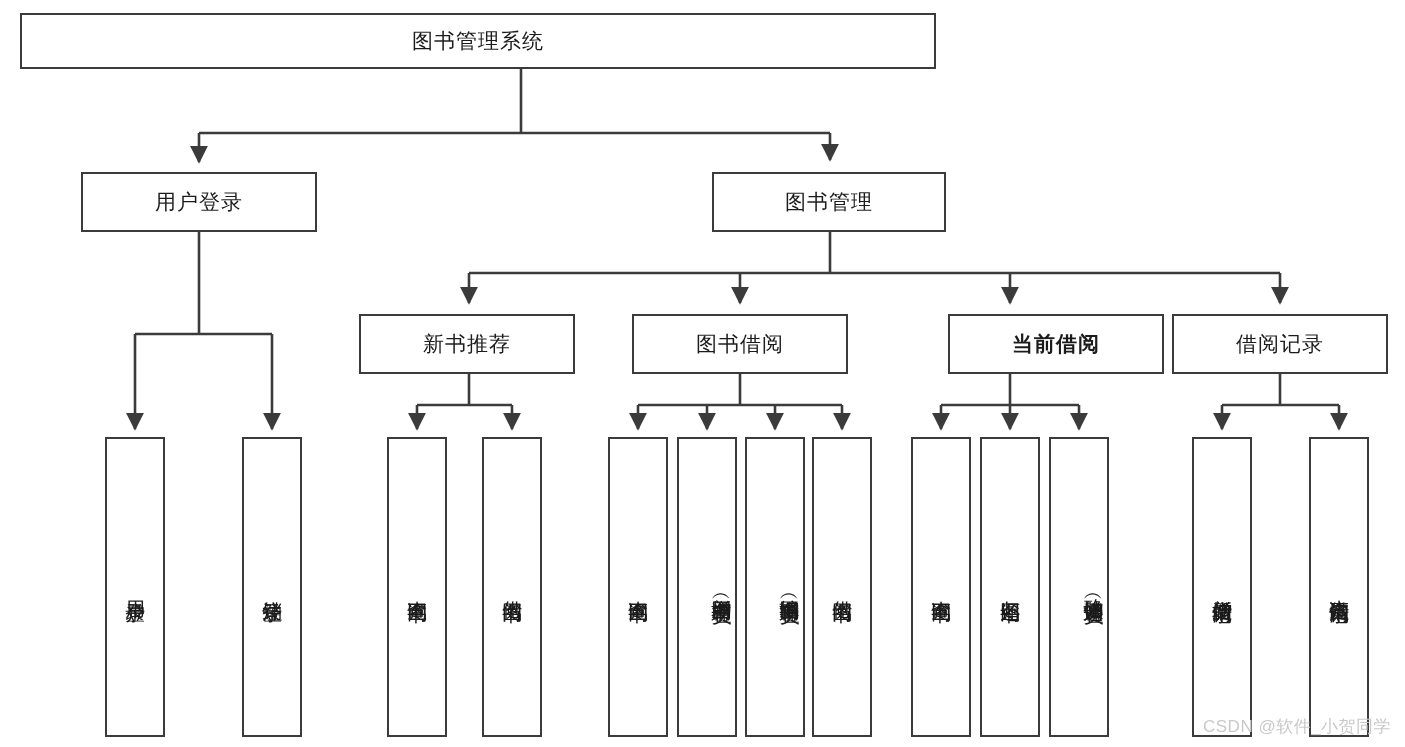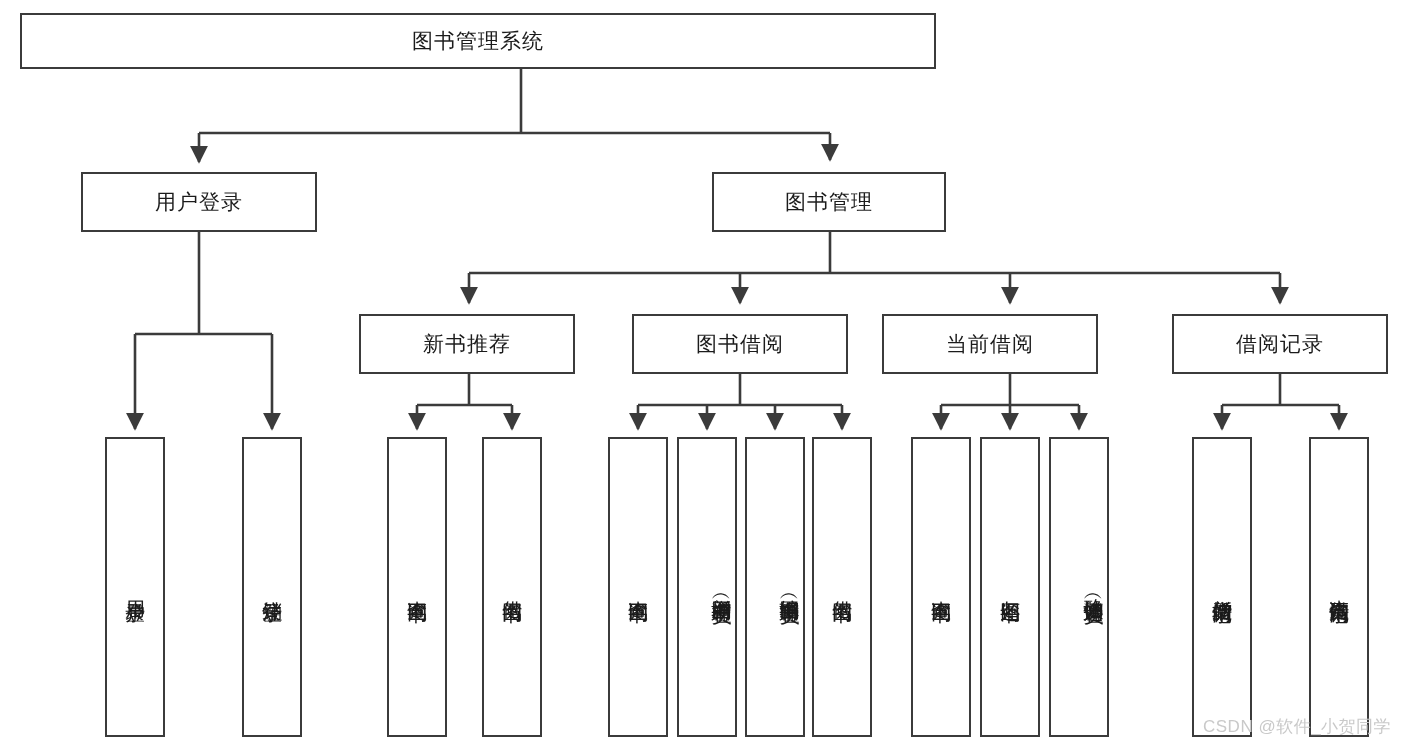--- a/index.html
+++ b/index.html
@@ -129,21 +129,21 @@
   <div class="node node-h" style="left:712px; top:172px; width:234px; height:60px;">
     <span>图书管理</span>
   </div>
 
   <div class="node node-h" style="left:359px; top:314px; width:216px; height:60px;">
     <span>新书推荐</span>
   </div>
   <div class="node node-h" style="left:632px; top:314px; width:216px; height:60px;">
     <span>图书借阅</span>
   </div>
-  <div class="node node-h" style="left:882px; top:314px; width:216px; height:60px;">
+  <div class="node node-h" style="left:948px; top:314px; width:216px; height:60px;font-weight:bold;">
     <span>当前借阅</span>
   </div>
   <div class="node node-h" style="left:1172px; top:314px; width:216px; height:60px;align-items:center;">
     <span>借阅记录</span>
   </div>
 
   <div class="node node-v" style="left:105px; top:437px; width:60px; height:300px;">
     <span>用户登录</span>
   </div>
   <div class="node node-v" style="left:242px; top:437px; width:60px; height:300px;">

